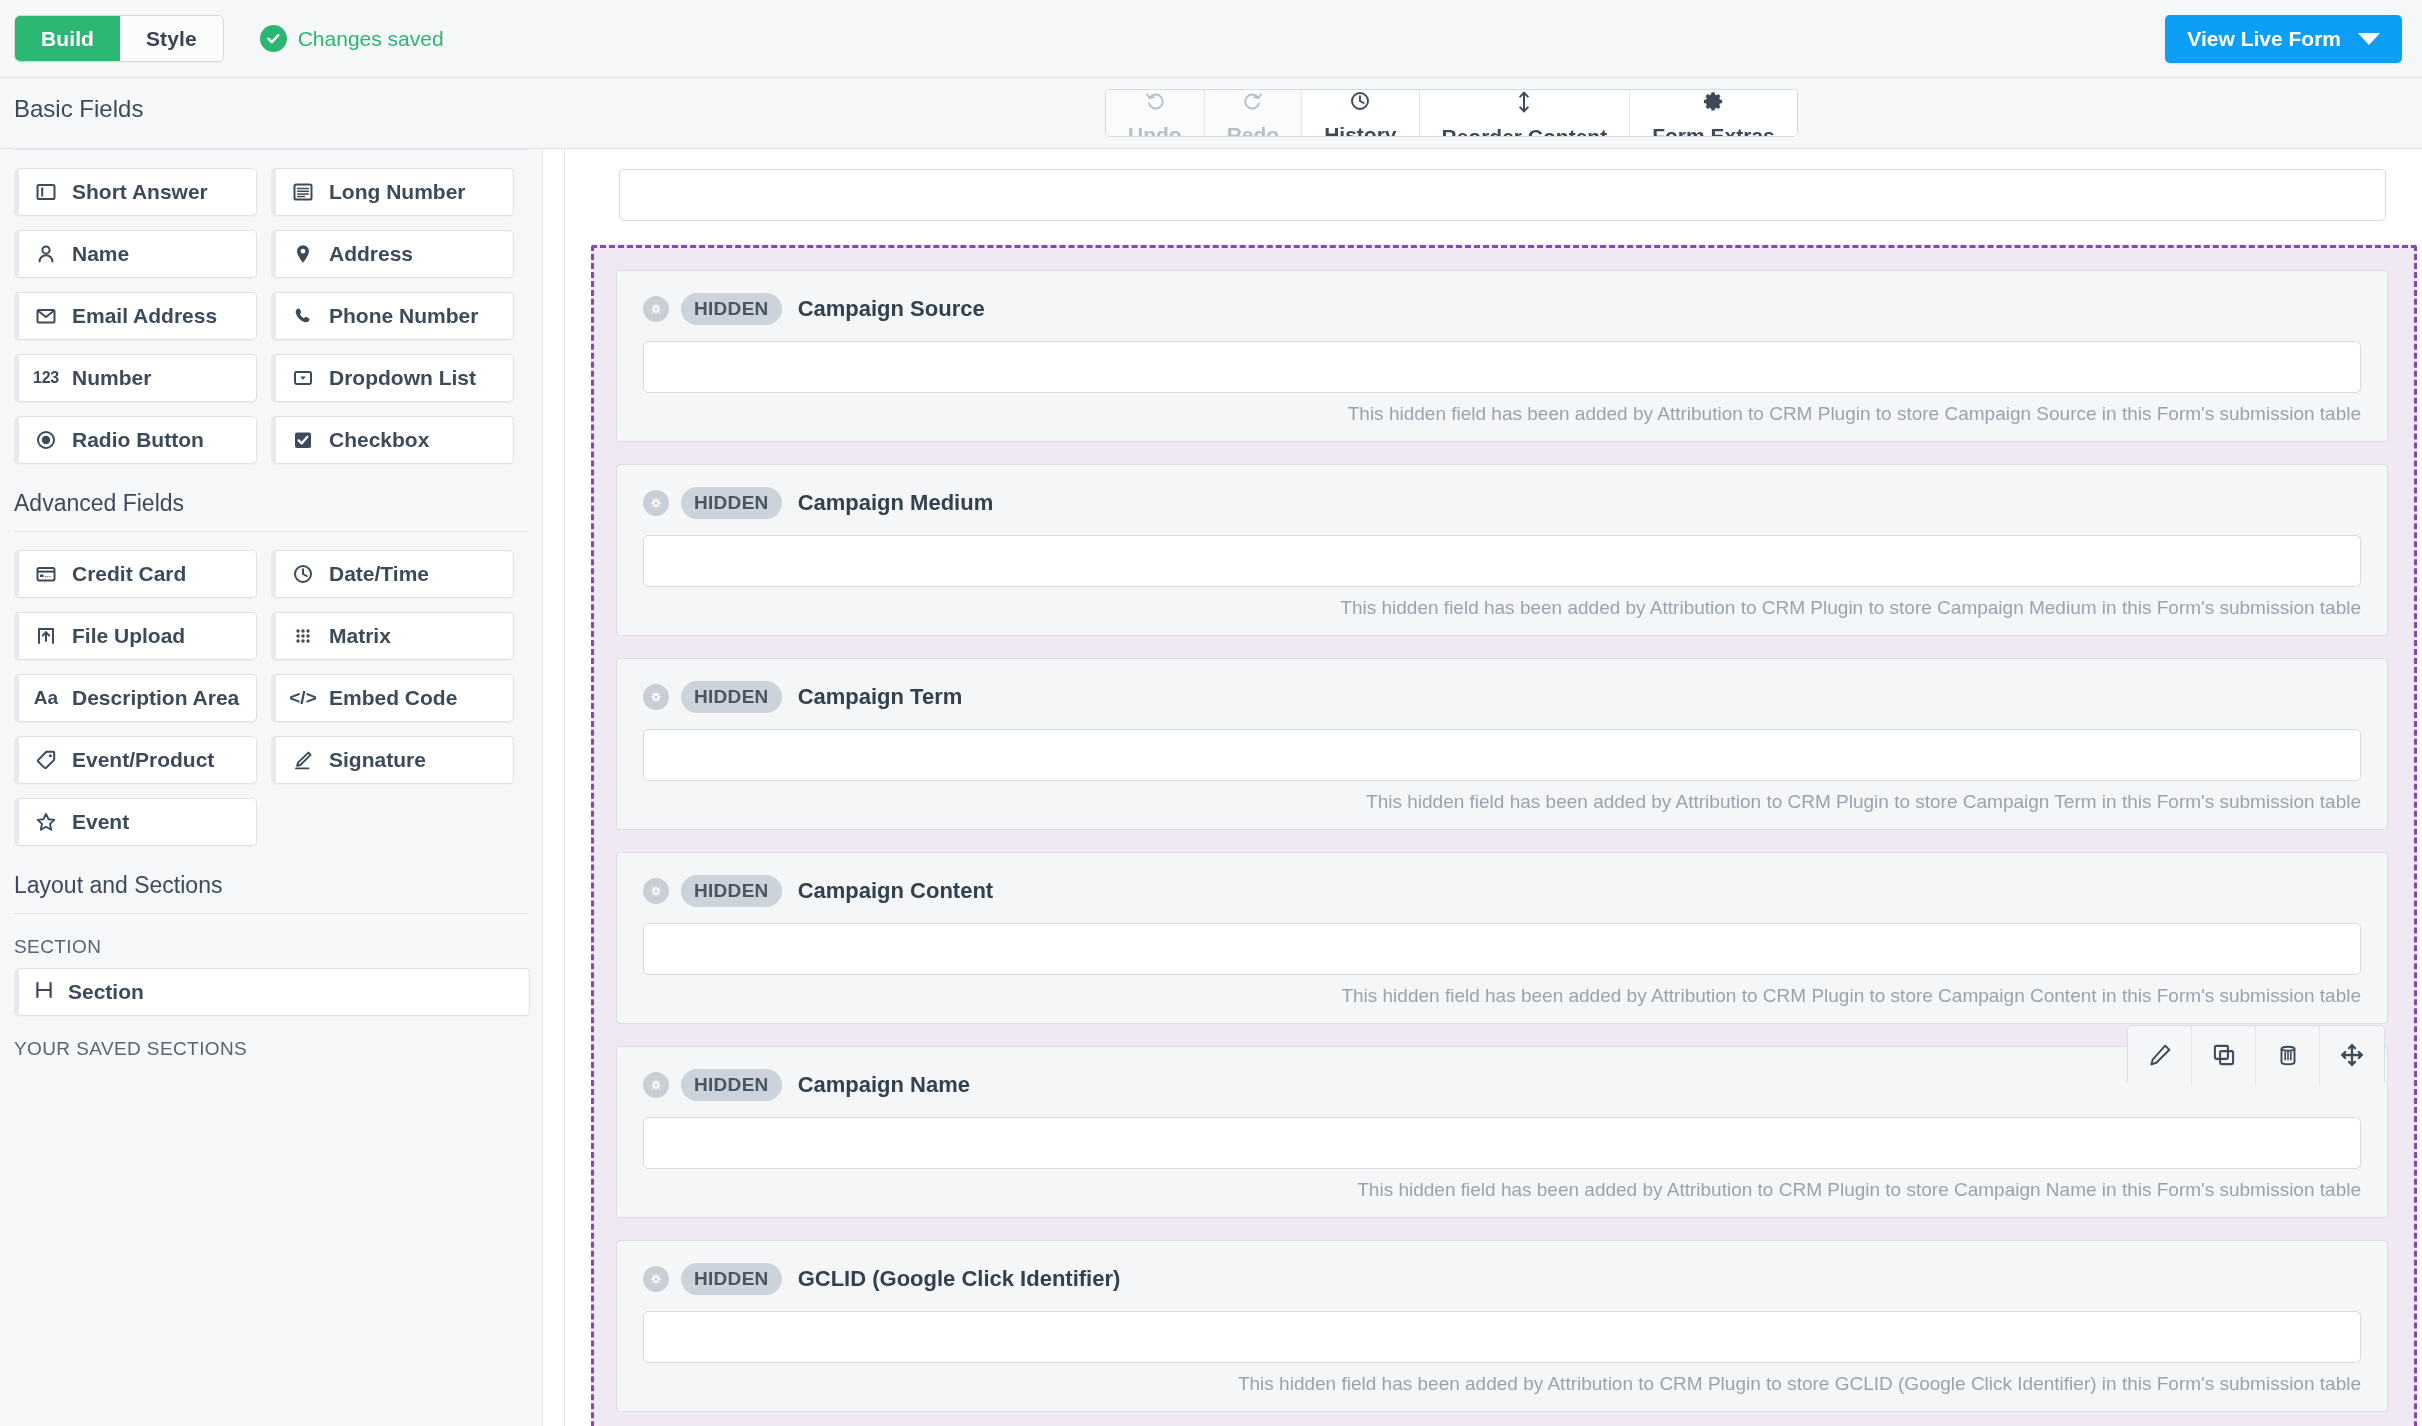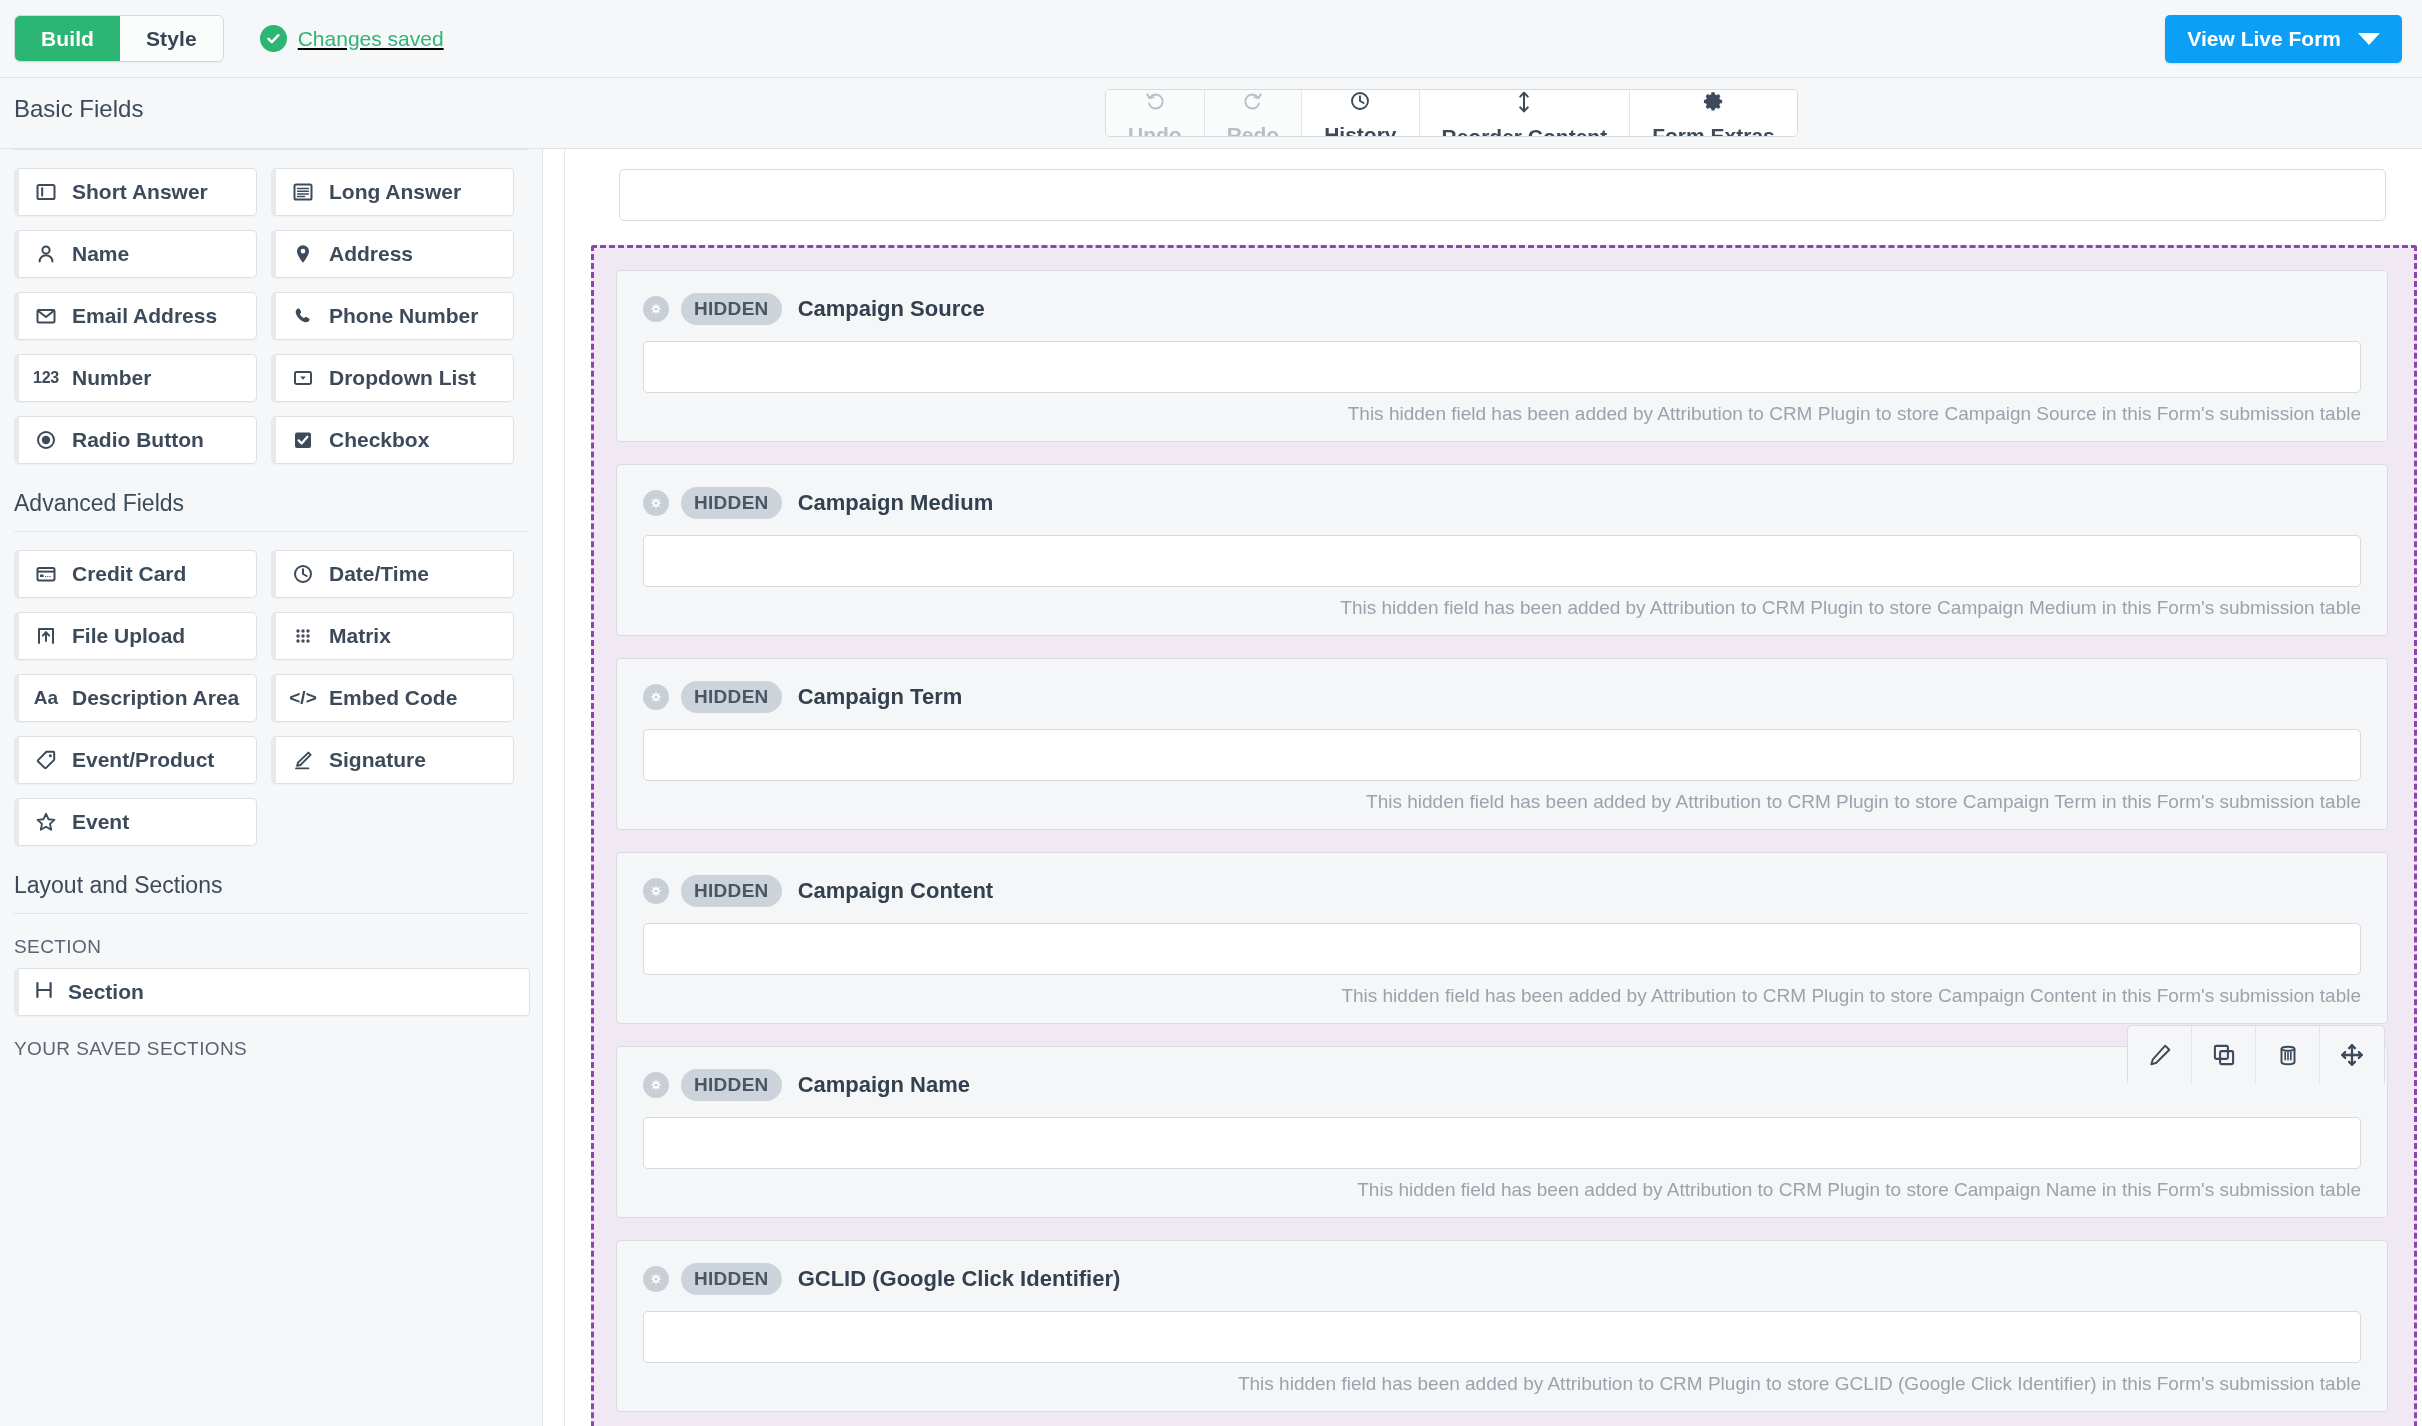--- a/index.html
+++ b/index.html
@@ -34,21 +34,21 @@
     display: flex; align-items: center;
     font-size: 21px; font-weight: bold;
     color: #394452;
     background: #fbfcfc;
     cursor: pointer;
     letter-spacing: .1px;
   }
   .seg-btn.active { background: #2cb673; color: #ffffff; }
   .saved-wrap {
     margin-left: 36px;
-    display: flex; align-items: center; gap: 11px; text-decoration: underline;
+    display: flex; align-items: center; gap: 11px;
   }
   .check-circle {
     width: 27px; height: 27px; border-radius: 50%;
     background: #2cb673;
     display: flex; align-items: center; justify-content: center;
     flex: 0 0 auto;
   }
   .check-circle svg { display: block; }
   .saved-text { font-size: 21px; color: #2cb673; font-weight: normal; }
 
@@ -383,21 +383,21 @@
       <span class="chip-label">Short Answer</span>
     </div>
 
     <div class="chip">
       <span class="chip-ico">
         <svg width="22" height="22" viewBox="0 0 22 22">
             <rect x="2.5" y="3.5" width="17" height="15" rx="1.6" stroke="#3d4a5a" stroke-width="2" fill="none"></rect>
             <path d="M5.6 7.4H16.4M5.6 10.2H16.4M5.6 13H16.4M5.6 15.6H12.6" stroke="#3d4a5a" stroke-width="1.5" stroke-linecap="round"></path>
           </svg>
       </span>
-      <span class="chip-label">Long Answer</span>
+      <span class="chip-label">Long Number</span>
     </div>
 
     <div class="chip">
       <span class="chip-ico">
         <svg width="22" height="22" viewBox="0 0 22 22">
             <circle cx="11" cy="7" r="3.6" stroke="#3d4a5a" stroke-width="2" fill="none"></circle>
             <path d="M4.6 18.6 a6.4 6.4 0 0 1 12.8 0" stroke="#3d4a5a" stroke-width="2" fill="none" stroke-linecap="round"></path>
           </svg>
       </span>
       <span class="chip-label">Name</span>

